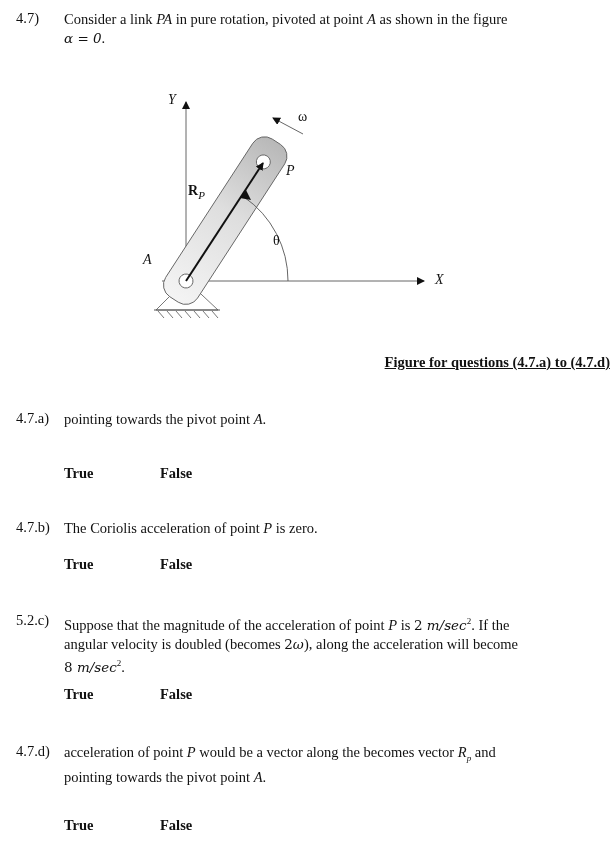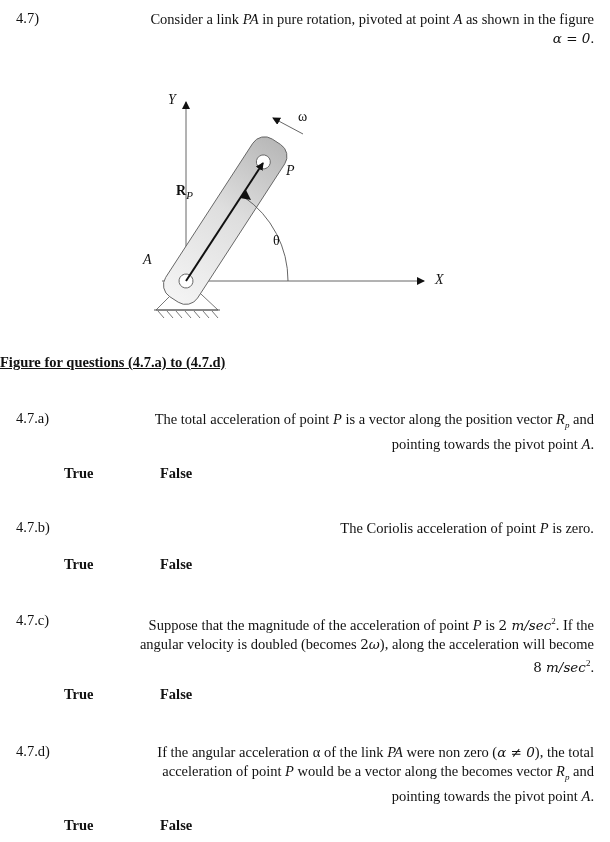--- a/index.html
+++ b/index.html
@@ -4,29 +4,29 @@
 <style>
   html, body { margin: 0; padding: 0; background: #ffffff; }
   body {
     width: 610px; height: 842px; position: relative; overflow: hidden;
     font-family: "Liberation Serif", "DejaVu Serif", serif;
     color: #111; font-size: 14.5px;
   }
   .block { position: absolute; left: 0; width: 610px; }
   .num { position: absolute; left: 16px; font-family: Liberation Serif, serif; }
   .txt { position: absolute; left: 64px; width: 530px; line-height: 19px; }
-  .line { display: block; white-space: nowrap; text-align: right; }
+  .line { display: block; white-space: nowrap; }
   i, .it { font-style: italic; }
   .math { font-family: "DejaVu Serif", serif; font-style: italic; font-size: 13.5px; }
   .mathr { font-family: "DejaVu Serif", serif; font-size: 13.5px; }
   .tf { position: absolute; left: 64px; font-weight: bold; }
   .tf span { display: inline-block; font-family: Liberation Serif, serif; }
   .tf .t { width: 96px; }
   .caption {
-    position: absolute; left: 0; width: 610px; top: 354px; text-align: left;
+    position: absolute; left: 0; width: 610px; top: 354px; text-align: right;
     font-weight: bold; text-decoration: underline; font-size: 14.5px;
   }
   .fig { position: absolute; left: 140px; top: 80px; width: 330px; height: 250px; }
   .lbl { position: absolute; font-size: 14px; }
   sup { font-size: 9px; }
   sub { font-size: 9px; }
 </style>
 </head>
 <body>
 
@@ -79,62 +79,60 @@
     <path d="M148,201 A102,102 0 0 0 104,117" fill="none" stroke="#555" stroke-width="0.9"></path>
     <path d="M111,120 L100,118 L106,110 Z" fill="#111"></path>
 
     <line x1="163" y1="54" x2="133" y2="38" stroke="#555" stroke-width="0.9" marker-end="url(#ah)"></line>
   </svg>
   <span class="lbl it" style="left:28px;top:12px;">Y</span>
   <span class="lbl it" style="left:295px;top:192px;">X</span>
   <span class="lbl" style="left:158px;top:29px;">ω</span>
   <span class="lbl it" style="left:146px;top:83px;">P</span>
   <span class="lbl it" style="left:3px;top:172px;">A</span>
-  <span class="lbl" style="left:36px;top:103px;"><b>R</b><sub class="it" style="font-size:11px;">P</sub></span>
+  <span class="lbl" style="left:48px;top:103px;"><b>R</b><sub class="it" style="font-size:11px;">P</sub></span>
   <span class="lbl" style="left:133px;top:153px;">θ</span>
 </div>
 
 <div class="caption">Figure for questions (4.7.a) to (4.7.d)</div>
 
 <div class="block" style="top:410px;">
   <span class="num">4.7.a)</span>
   <div class="txt">
-    <span class="line"><span>The total acceleration of point </span><i>P</i><span> is a vector along the position vector </span><i>R</i><sub class="it">p</sub><span> and</span></span>
     <span class="line"><span>pointing towards the pivot point </span><i>A</i><span>.</span></span>
   </div>
   <div class="tf" style="top:55px;">
     <span class="t">True</span><span>False</span>
   </div>
 </div>
 
 <div class="block" style="top:519px;">
   <span class="num">4.7.b)</span>
   <div class="txt">
     <span class="line"><span>The Coriolis acceleration of point </span><i>P</i><span> is zero.</span></span>
   </div>
   <div class="tf" style="top:37px;">
     <span class="t">True</span><span>False</span>
   </div>
 </div>
 
 <div class="block" style="top:612px;">
-  <span class="num">4.7.c)</span>
+  <span class="num">5.2.c)</span>
   <div class="txt">
     <span class="line"><span>Suppose that the magnitude of the acceleration of point </span><i>P</i><span> is </span><span class="mathr">2 </span><span class="math">m/sec</span><sup>2</sup><span>.  If the</span></span>
     <span class="line"><span>angular velocity is doubled (becomes </span><span class="mathr">2</span><span class="math">ω</span><span>), along the acceleration will become</span></span>
     <span class="line"><span class="mathr">8 </span><span class="math">m/sec</span><sup>2</sup><span>.</span></span>
   </div>
   <div class="tf" style="top:74px;">
     <span class="t">True</span><span>False</span>
   </div>
 </div>
 
 <div class="block" style="top:743px;">
   <span class="num">4.7.d)</span>
   <div class="txt">
-    <span class="line"><span>If the angular acceleration α of the link </span><i>PA</i><span> were non zero (</span><span class="math">α ≠ 0</span><span>), the total</span></span>
     <span class="line"><span>acceleration of point </span><i>P</i><span> would be a vector along the becomes vector </span><i>R</i><sub class="it">p</sub><span> and</span></span>
     <span class="line"><span>pointing towards the pivot point </span><i>A</i><span>.</span></span>
   </div>
   <div class="tf" style="top:74px;">
     <span class="t">True</span><span>False</span>
   </div>
 </div>
 
 </body></html>

